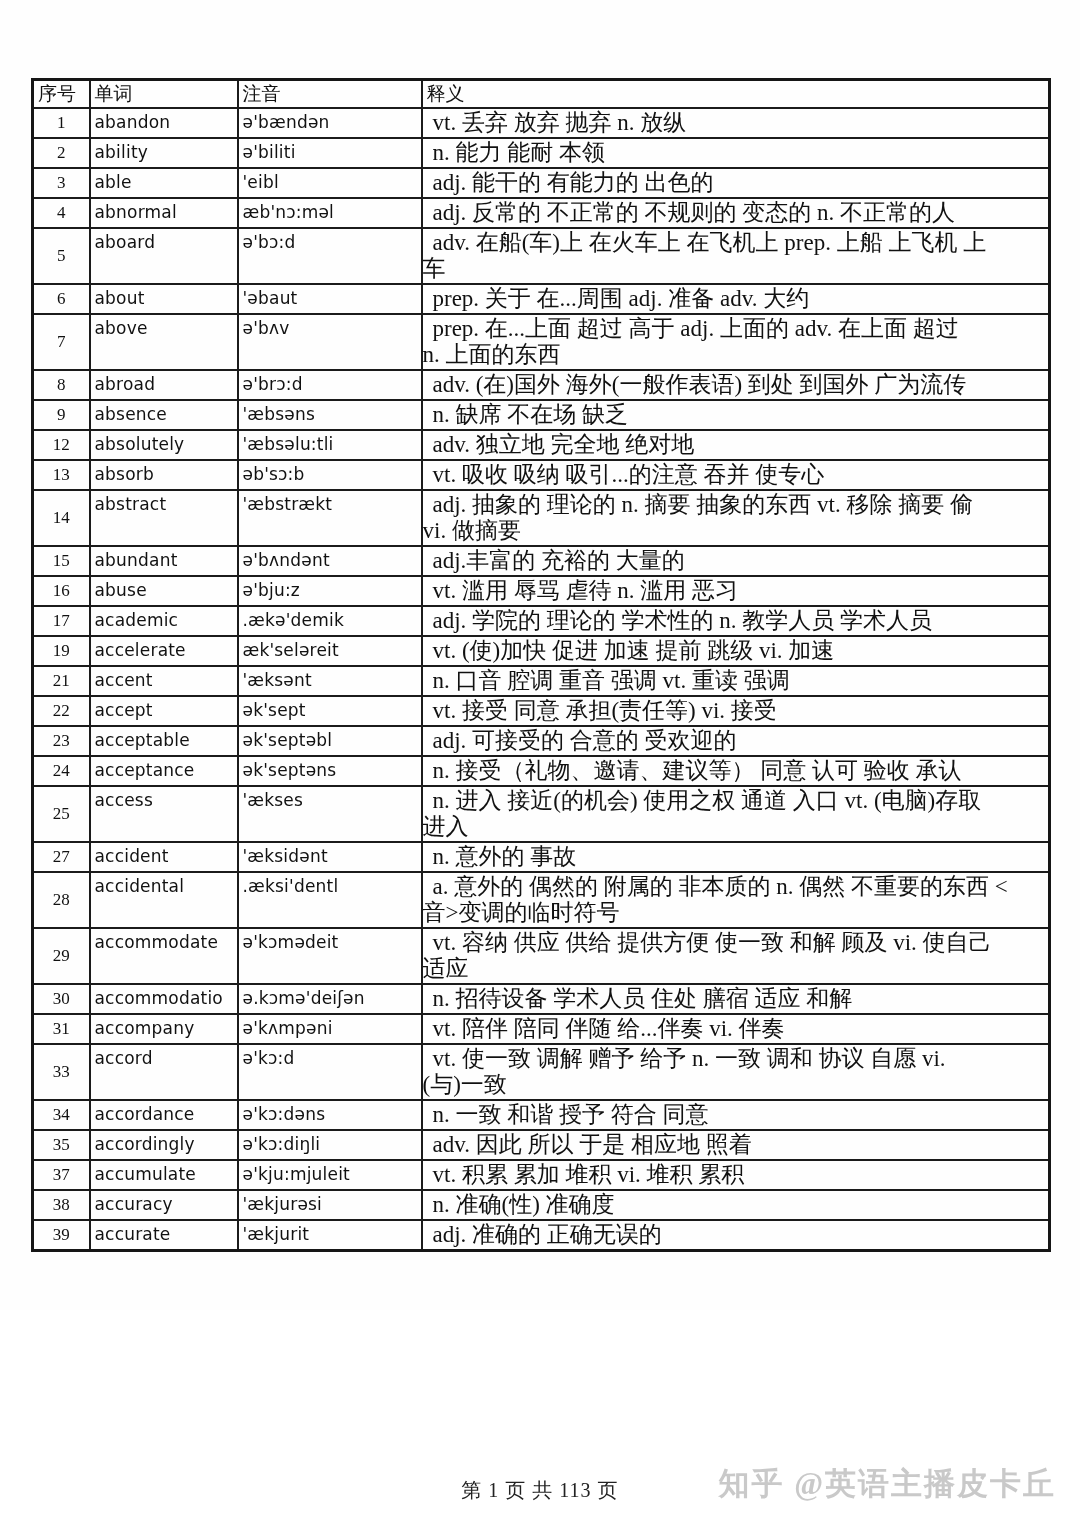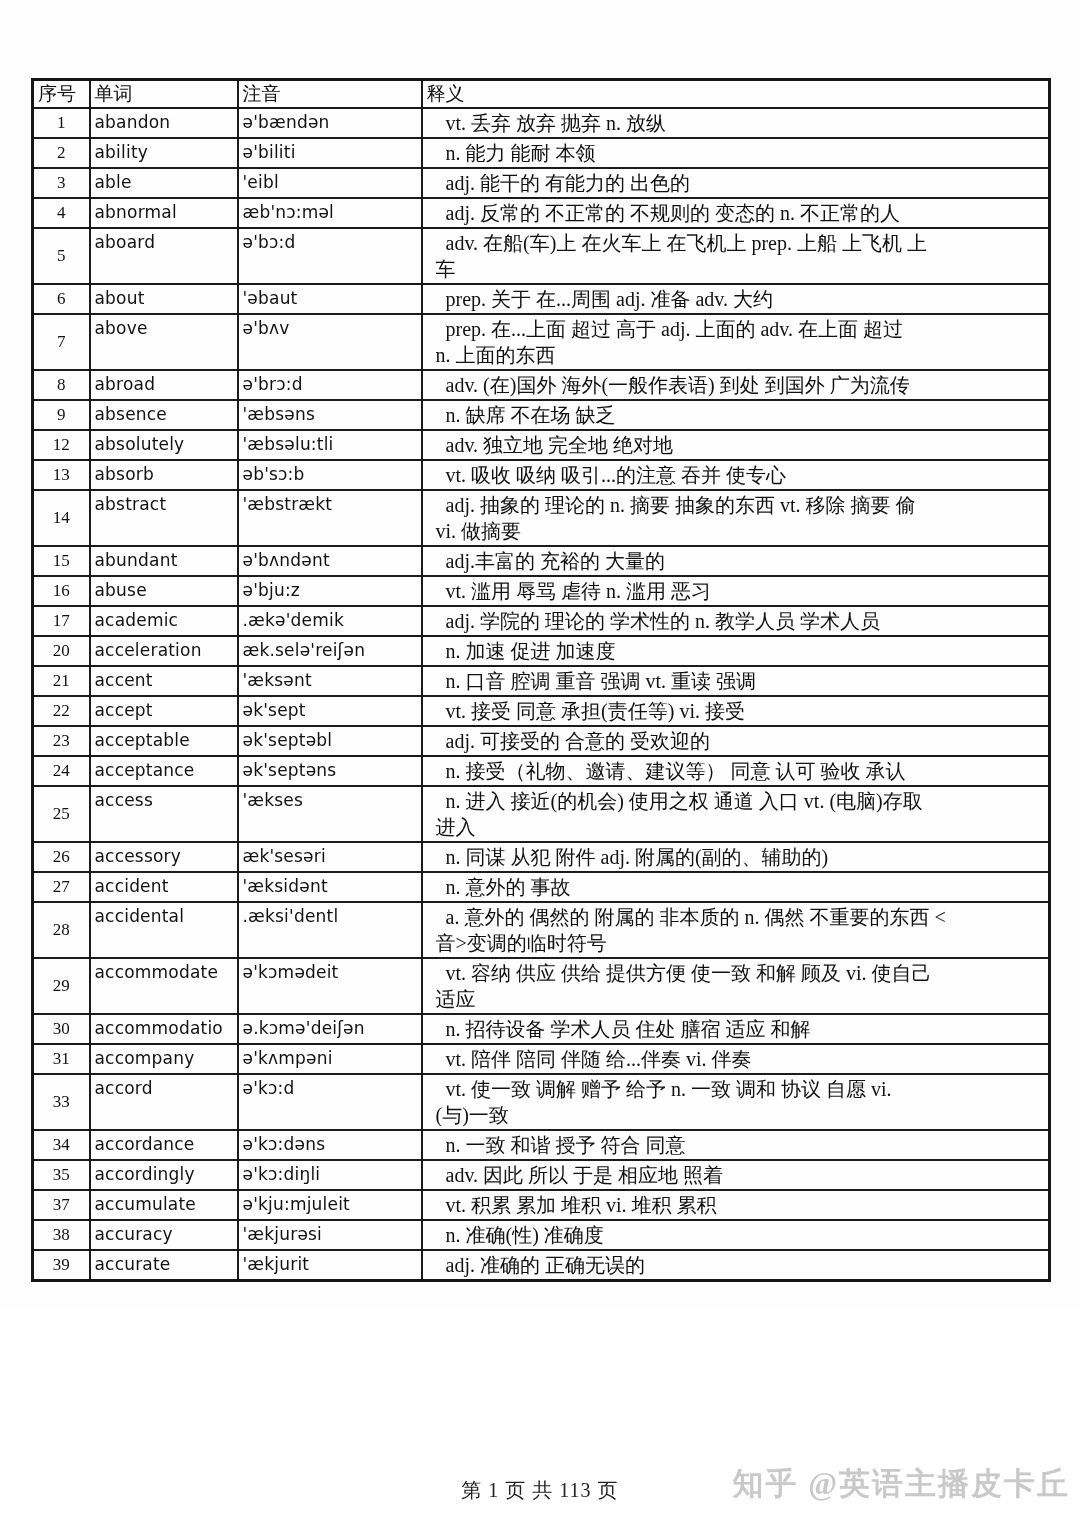--- a/index.html
+++ b/index.html
@@ -45,38 +45,38 @@
   td.word, td.phon {
     font-family: "DejaVu Sans", sans-serif;
     font-size: 17px;
     vertical-align: top;
     padding: 1px 4px;
     line-height: 25px;
     letter-spacing: 0.2px;
   }
   td.meaning {
     font-family: "Liberation Serif", serif;
-    font-size: 20px;
+    font-size: 23px;
     line-height: 26px;
     vertical-align: middle;
-    padding: 1px 4px 1px 13px;
+    padding: 1px 4px 1px 0;
     white-space: pre-wrap;
     text-indent: 10px;
   }
   .footer-pageinfo {
     position: absolute; top: 1477px; left: 0;
     width: 1080px;
     text-align: center;
     font-size: 20px;
     letter-spacing: 1px;
     color: #222;
     font-family: "Liberation Serif", serif;
   }
   .watermark {
-    position: absolute; top: 1463px; right: 10px;
+    position: absolute; top: 1463px; right: 24px;
     font-size: 31px;
     color: #c9c9c9;
     letter-spacing: 2px;
     font-family: "Liberation Serif", serif;
     font-weight: bold;
   }
 </style>
 </head>
 <body>
 
@@ -185,24 +185,24 @@
           <td class="phon">ə'bju:z</td>
           <td class="meaning">vt. 滥用 辱骂 虐待 n. 滥用 恶习</td>
         </tr>
         <tr>
           <td class="no">17</td>
           <td class="word">academic</td>
           <td class="phon">.ækə'demik</td>
           <td class="meaning">adj. 学院的 理论的 学术性的 n. 教学人员 学术人员</td>
         </tr>
         <tr>
-          <td class="no">20</td>
-          <td class="word">acceleration</td>
-          <td class="phon">æk.selə'reiʃən</td>
-          <td class="meaning">n. 加速 促进 加速度</td>
+          <td class="no">19</td>
+          <td class="word">accelerate</td>
+          <td class="phon">æk'seləreit</td>
+          <td class="meaning">vt. (使)加快 促进 加速 提前 跳级 vi. 加速</td>
         </tr>
         <tr>
           <td class="no">21</td>
           <td class="word">accent</td>
           <td class="phon">'æksənt</td>
           <td class="meaning">n. 口音 腔调 重音 强调 vt. 重读 强调</td>
         </tr>
         <tr>
           <td class="no">22</td>
           <td class="word">accept</td>
@@ -222,26 +222,20 @@
           <td class="meaning">n. 接受（礼物、邀请、建议等） 同意 认可 验收 承认</td>
         </tr>
         <tr>
           <td class="no">25</td>
           <td class="word">access</td>
           <td class="phon">'ækses</td>
           <td class="meaning">n. 进入 接近(的机会) 使用之权 通道 入口 vt. (电脑)存取
 进入</td>
         </tr>
         <tr>
-          <td class="no">26</td>
-          <td class="word">accessory</td>
-          <td class="phon">æk'sesəri</td>
-          <td class="meaning">n. 同谋 从犯 附件 adj. 附属的(副的、辅助的)</td>
-        </tr>
-        <tr>
           <td class="no">27</td>
           <td class="word">accident</td>
           <td class="phon">'æksidənt</td>
           <td class="meaning">n. 意外的 事故</td>
         </tr>
         <tr>
           <td class="no">28</td>
           <td class="word">accidental</td>
           <td class="phon">.æksi'dentl</td>
           <td class="meaning">a. 意外的 偶然的 附属的 非本质的 n. 偶然 不重要的东西 &lt;

